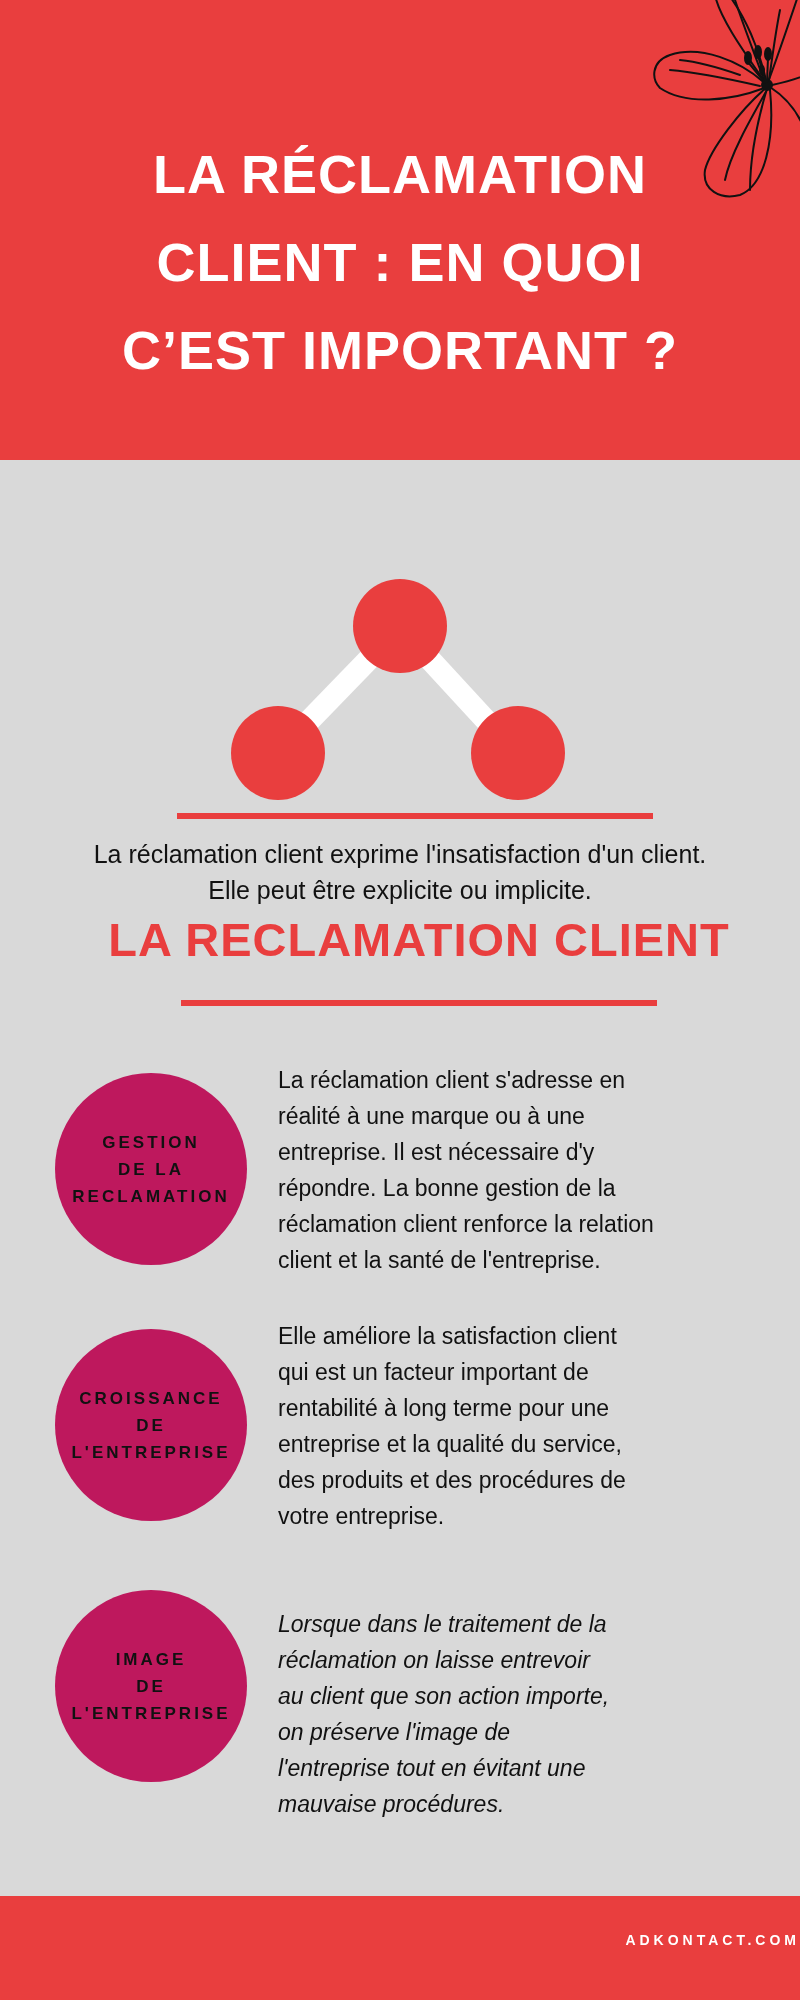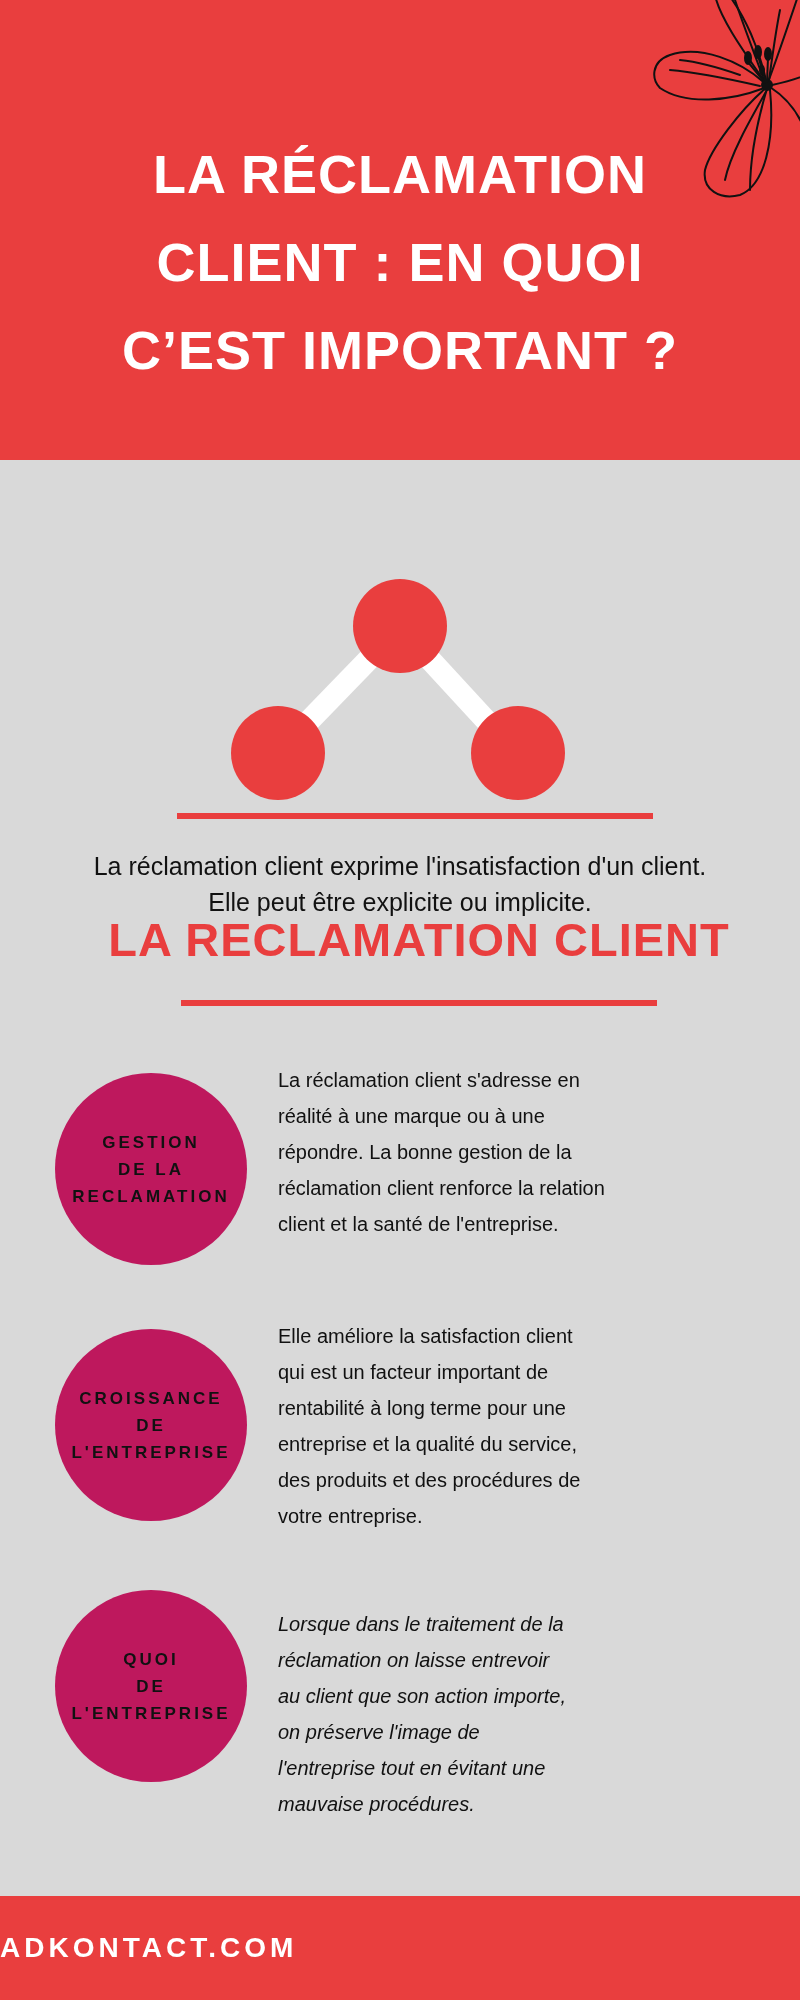--- a/index.html
+++ b/index.html
@@ -2,28 +2,28 @@
 <html><head>
 <meta charset="utf-8">
 <style>
   html,body{margin:0;padding:0;}
   body{width:800px;height:2000px;position:relative;background:#d9d9d9;font-family:"Liberation Sans",sans-serif;overflow:hidden;}
   .header{position:absolute;left:0;top:0;width:800px;height:460px;background:#e93e3e;overflow:hidden;}
   .title{position:absolute;left:0;top:130px;width:800px;text-align:center;color:#fff;font-family:Liberation Sans, sans-serif;font-weight:bold;font-size:54px;line-height:88px;letter-spacing:1px;}
   .title div{white-space:nowrap;}
   .flower{position:absolute;left:640px;top:-10px;width:170px;height:215px;}
   .diagram{position:absolute;left:0;top:560px;width:800px;height:260px;}
-  .intro{position:absolute;left:0;top:836px;width:800px;text-align:center;color:#111;font-size:25px;line-height:36px;margin-top:12px;}
+  .intro{position:absolute;left:0;top:836px;width:800px;text-align:center;color:#111;font-size:25px;line-height:36px;}
   .section-title{position:absolute;left:0;top:912px;width:838px;text-align:center;color:#e93e3e;font-weight:bold;font-size:47px;letter-spacing:1px;}
   .rule{position:absolute;height:6px;background:#e93e3e;}
   .item-circle{position:absolute;left:55px;width:192px;height:192px;border-radius:50%;background:#be185d;display:flex;flex-direction:column;align-items:center;justify-content:center;}
   .item-circle span{display:block;color:#111;font-weight:bold;font-size:17px;letter-spacing:3px;line-height:27px;text-align:center;}
-  .item-text{position:absolute;left:278px;width:500px;color:#111;font-size:20px;line-height:36px;}
+  .item-text{position:absolute;left:278px;width:500px;color:#111;font-size:23px;line-height:36px;}
   .footer{position:absolute;left:0;top:1896px;width:800px;height:104px;background:#e93e3e;}
-  .footer-text{position:absolute;left:0;top:36px;width:800px;text-align:left;color:#fff;font-weight:bold;font-size:28px;letter-spacing:4px;}
+  .footer-text{position:absolute;left:0;top:36px;width:800px;text-align:right;color:#fff;font-weight:bold;font-size:14px;letter-spacing:4px;}
 </style>
 </head>
 <body>
 
 <div class="header">
   <div class="title">
     <div>LA RÉCLAMATION</div>
     <div>CLIENT : EN QUOI</div>
     <div>C’EST IMPORTANT ?</div>
   </div>
@@ -75,41 +75,42 @@
 <div class="rule" style="left:181px;top:1000px;width:476px;"></div>
 
 <div class="item-circle" style="top:1073px;">
   <span>GESTION</span>
   <span>DE LA</span>
   <span>RECLAMATION</span>
 </div>
 <div class="item-text" style="top:1062px;">
   <div>La réclamation client s'adresse en</div>
   <div>réalité à une marque ou à une</div>
+  <div>entreprise. Il est nécessaire d'y</div>
   <div>répondre. La bonne gestion de la</div>
   <div>réclamation client renforce la relation</div>
   <div>client et la santé de l'entreprise.</div>
 </div>
 
 <div class="item-circle" style="top:1329px;">
   <span>CROISSANCE</span>
   <span>DE</span>
   <span>L'ENTREPRISE</span>
 </div>
 <div class="item-text" style="top:1318px;">
   <div>Elle améliore la satisfaction client</div>
   <div>qui est un facteur important de</div>
   <div>rentabilité à long terme pour une</div>
   <div>entreprise et la qualité du service,</div>
   <div>des produits et des procédures de</div>
   <div>votre entreprise.</div>
 </div>
 
 <div class="item-circle" style="top:1590px;">
-  <span>QUOI</span>
+  <span>IMAGE</span>
   <span>DE</span>
   <span>L'ENTREPRISE</span>
 </div>
 <div class="item-text" style="top:1606px;font-style:italic;">
   <div>Lorsque dans le traitement de la</div>
   <div>réclamation on laisse entrevoir</div>
   <div>au client que son action importe,</div>
   <div>on préserve l'image de</div>
   <div>l'entreprise tout en évitant une</div>
   <div>mauvaise procédures.</div>

